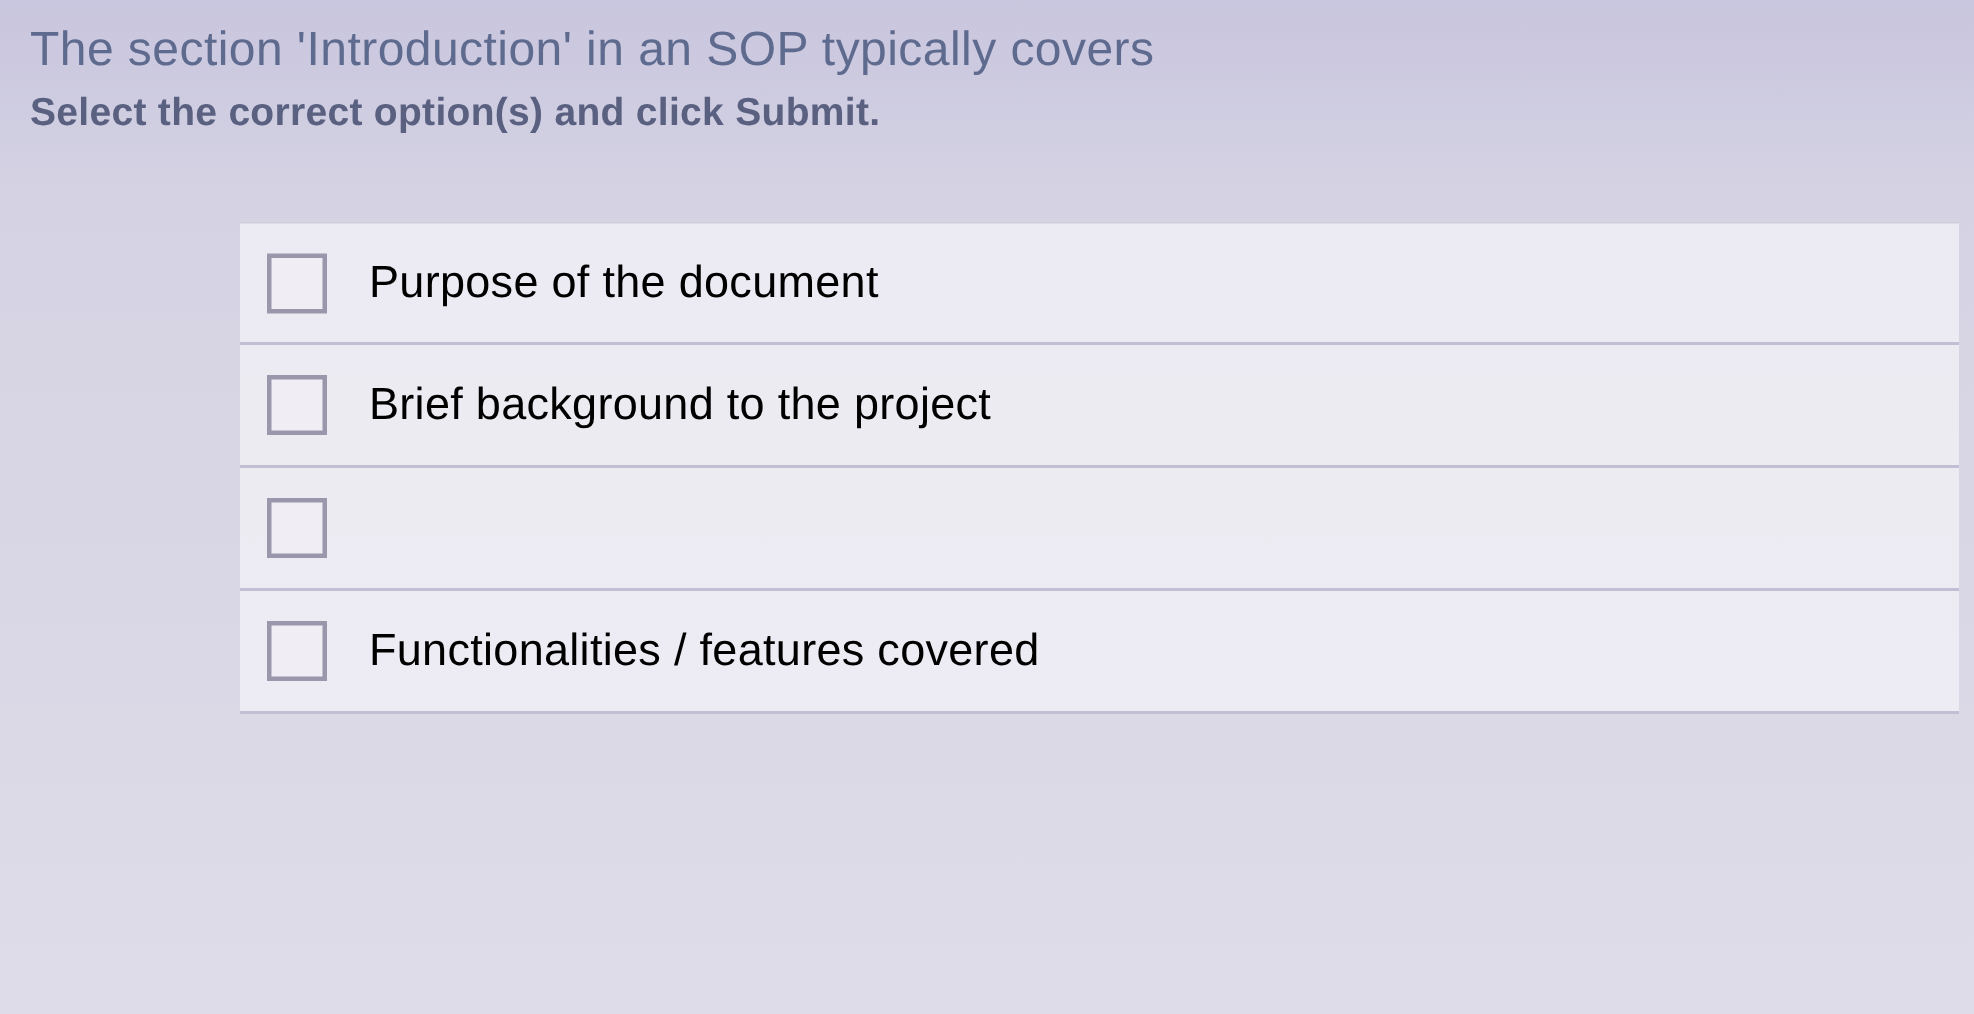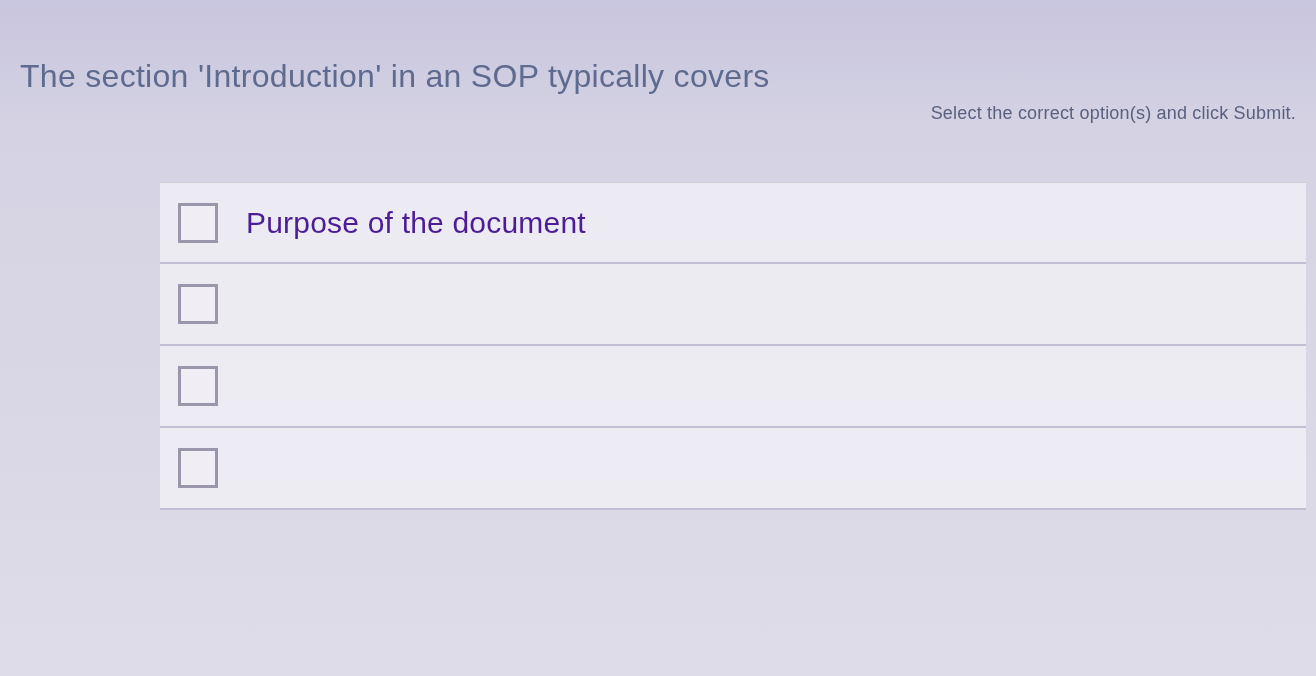--- a/index.html
+++ b/index.html
@@ -9,35 +9,33 @@
     }
     body {
       width: 1316px;
       height: 676px;
       font-family: Arial, Helvetica, sans-serif;
       background: linear-gradient(to bottom, #c8c5de 0%, #d5d3e3 20%, #dedce8 100%);
       overflow: hidden;
     }
     .header {
       padding: 14px 20px 8px 20px;
-      margin-top: 44px;
     }
     .question-text {
       font-size: 32px;
       color: #5e6b8f;
       font-weight: 400;
       margin-bottom: 8px;
       letter-spacing: 0.3px;
     }
     .instruction-text {
-      font-size: 18px;
+      font-size: 26px;
       color: #5a6180;
-      font-weight: 400;
+      font-weight: 700;
       letter-spacing: 0.2px;
-      text-align: right;
     }
     .options-container {
       margin-top: 50px;
       padding-left: 160px;
       padding-right: 10px;
     }
     .option-row {
       display: flex;
       align-items: center;
       background: rgba(245, 243, 248, 0.7);
@@ -52,40 +50,42 @@
       width: 40px;
       height: 40px;
       border: 3px solid #9a96ac;
       background: #f0eef4;
       flex-shrink: 0;
       margin-right: 28px;
       cursor: pointer;
     }
     .option-label {
       font-size: 30px;
-      color: #4c1d95;
+      color: #000000;
       font-weight: 400;
       letter-spacing: 0.2px;
     }
   </style>
 </head>
 <body>
 
 <div class="header">
   <div class="question-text">The section 'Introduction' in an SOP typically covers</div>
   <div class="instruction-text">Select the correct option(s) and click Submit.</div>
 </div>
 
 <div class="options-container">
   <div class="option-row">
     <div class="checkbox"></div>
     <div class="option-label">Purpose of the document</div>
   </div>
   <div class="option-row">
     <div class="checkbox"></div>
+    <div class="option-label">Brief background to the project</div>
   </div>
   <div class="option-row">
     <div class="checkbox"></div>
   </div>
   <div class="option-row">
     <div class="checkbox"></div>
+    <div class="option-label">Functionalities / features covered</div>
   </div>
 </div>
 
 </body></html>

